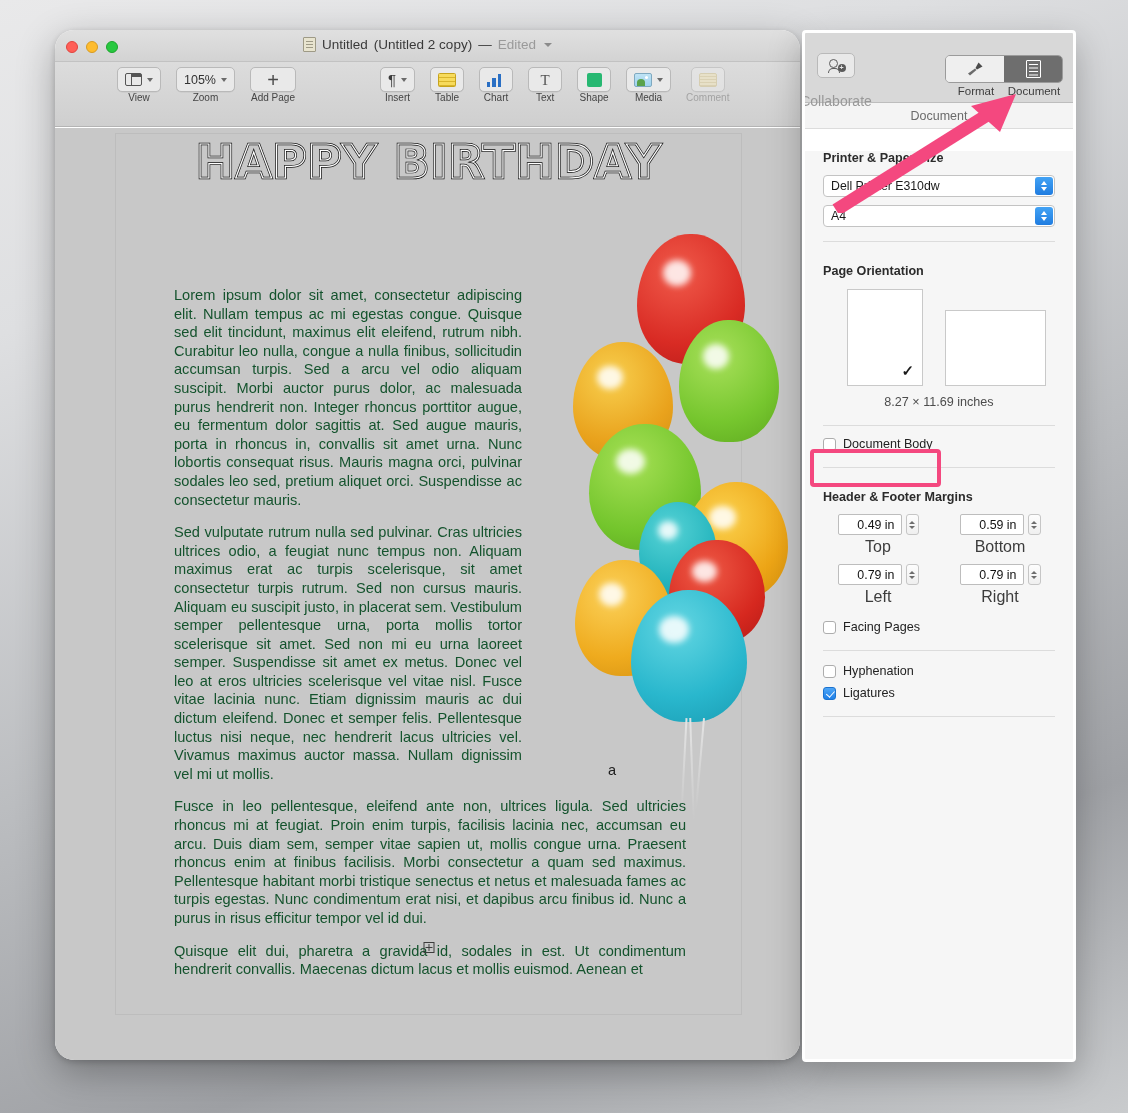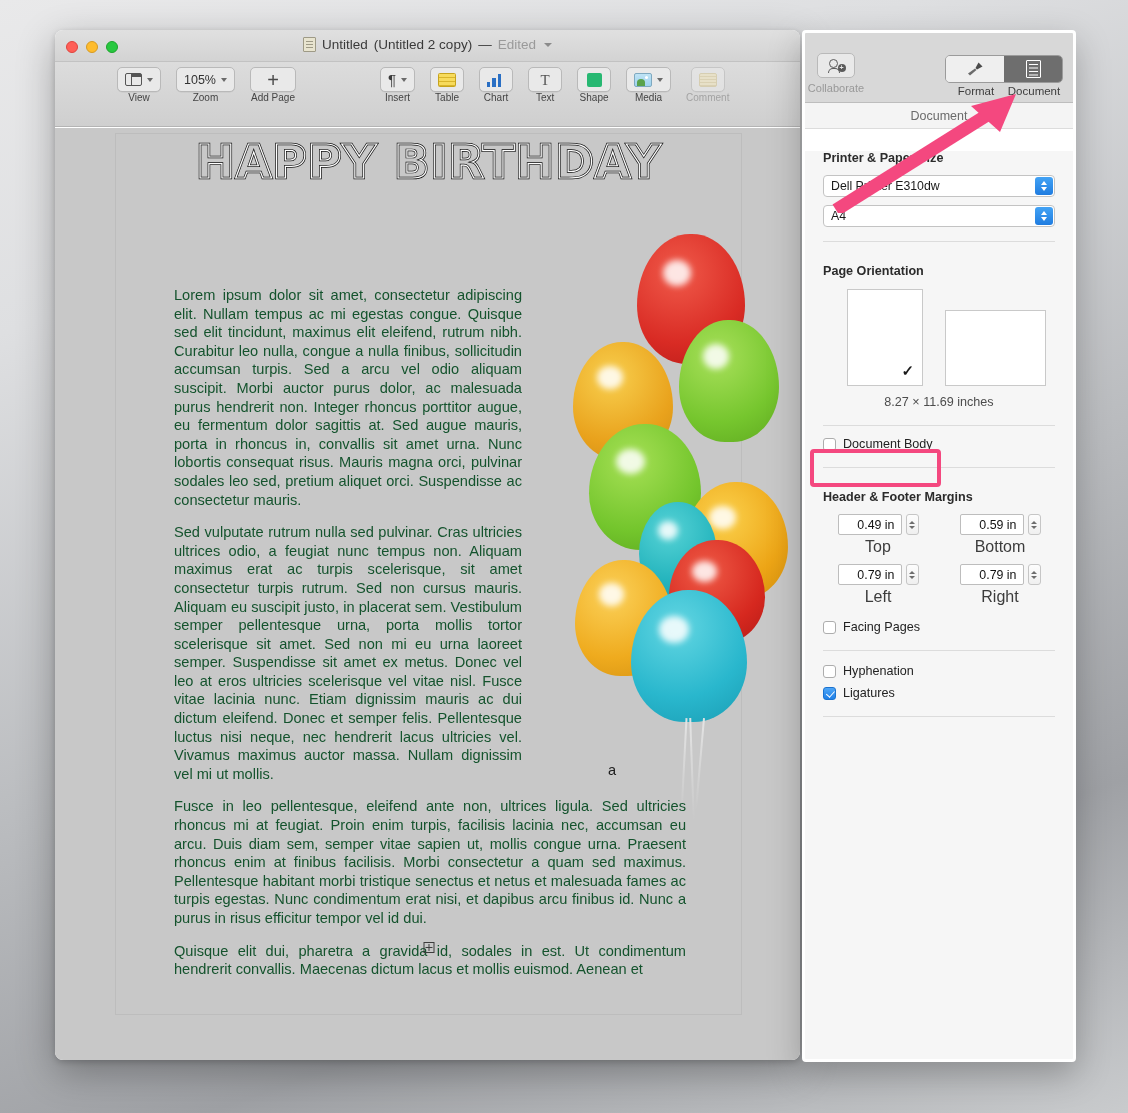--- a/index.html
+++ b/index.html
@@ -9,21 +9,21 @@
     background: linear-gradient(160deg, #e9e9ea 0%, #dedfe1 22%, #b9bbbe 55%, #9fa1a5 78%, #c9cbcd 100%);
     position: relative;
   }
 
   
   #pages-window {
     position: absolute;
     left: 55px; top: 30px;
     width: 745px; height: 1030px;
     background: #ffffff;
-    border-radius: 8px;
+    border-radius: 19px;
     box-shadow: 0 12px 38px rgba(0,0,0,0.30), 0 2px 6px rgba(0,0,0,0.18);
     overflow: hidden;
   }
   .titlebar {
     height: 32px;
     background: linear-gradient(#e0e0e0, #d3d3d3);
     border-bottom: 1px solid #c2c2c2;
     position: relative;
   }
   .traffic { position: absolute; top: 11px; left: 11px; display: flex; gap: 8px; }
@@ -158,21 +158,21 @@
     display: flex; flex-direction: column; align-items: center; width: 62px;
   }
   .collab-btn {
     width: 38px; height: 25px; background: #e9e9e9; border: .5px solid #b9b9b9;
     border-radius: 5px; display:flex; align-items:center; justify-content:center;
   }
   .ic-collab { width: 17px; height: 15px; position: relative; }
   .ic-collab .head { position:absolute; left:1px; top:1px; width:9px; height:9px; border:1.4px solid #5b5b5b; border-radius:50%; }
   .ic-collab .body { position:absolute; left:0px; bottom:0; width:12px; height:5px; border:1.4px solid #5b5b5b; border-bottom:none; border-radius: 6px 6px 0 0; }
   .ic-collab .plus { position:absolute; right:-1px; bottom:1px; width:8px; height:8px; border-radius:50%; background:#5b5b5b; color:#e9e9e9; font-size:7px; line-height:8px; text-align:center; font-weight:bold; }
-  .collab-label { font-size: 11px; color: #999; margin-top: 4px; }
+  .collab-label { font-size: 14px; color: #999; margin-top: 15px; }
 
   .seg { position: absolute; right: 10px; top: 22px; display: flex; border-radius: 5px; overflow: hidden; border: .5px solid #9b9b9b; }
   .seg-btn { width: 58px; height: 26px; display:flex; align-items:center; justify-content:center; background:#efefef; }
   .seg-btn.active { background: #6e6e6e; }
   .seg-labels { position:absolute; right: 10px; top: 52px; display:flex; }
   .seg-labels span { width: 58px; text-align:center; font-size: 11.5px; color: #3d3d3d; }
   .ic-format { width: 18px; height: 16px; position: relative; }
   .ic-format svg { display:block; }
   .ic-docicon { width: 15px; height: 18px; border: 1.6px solid #fff; border-radius: 1px; position: relative; }
   .ic-docicon::after {

